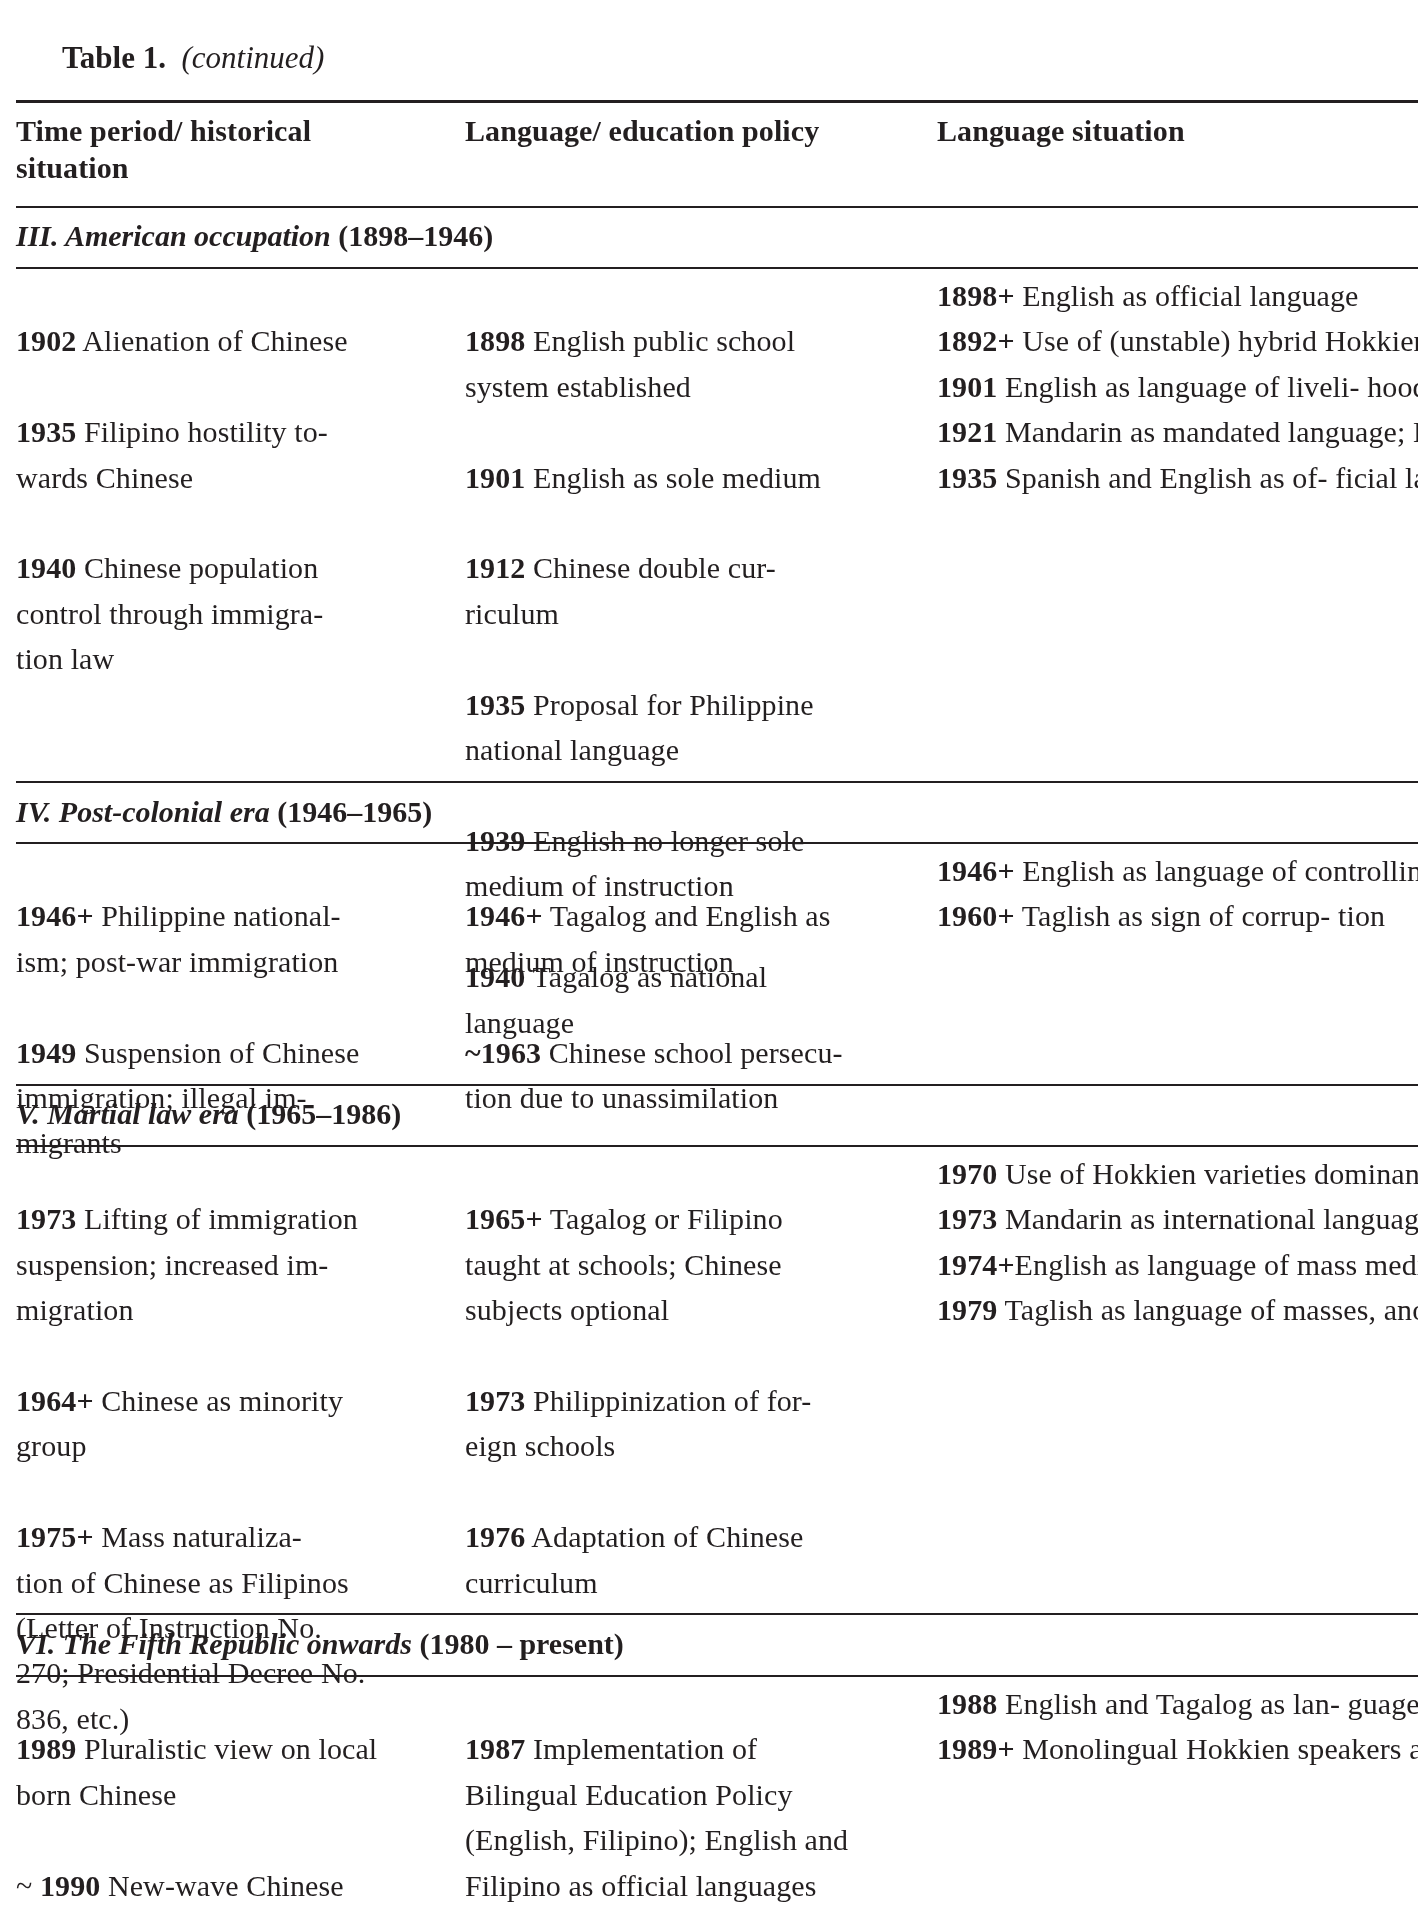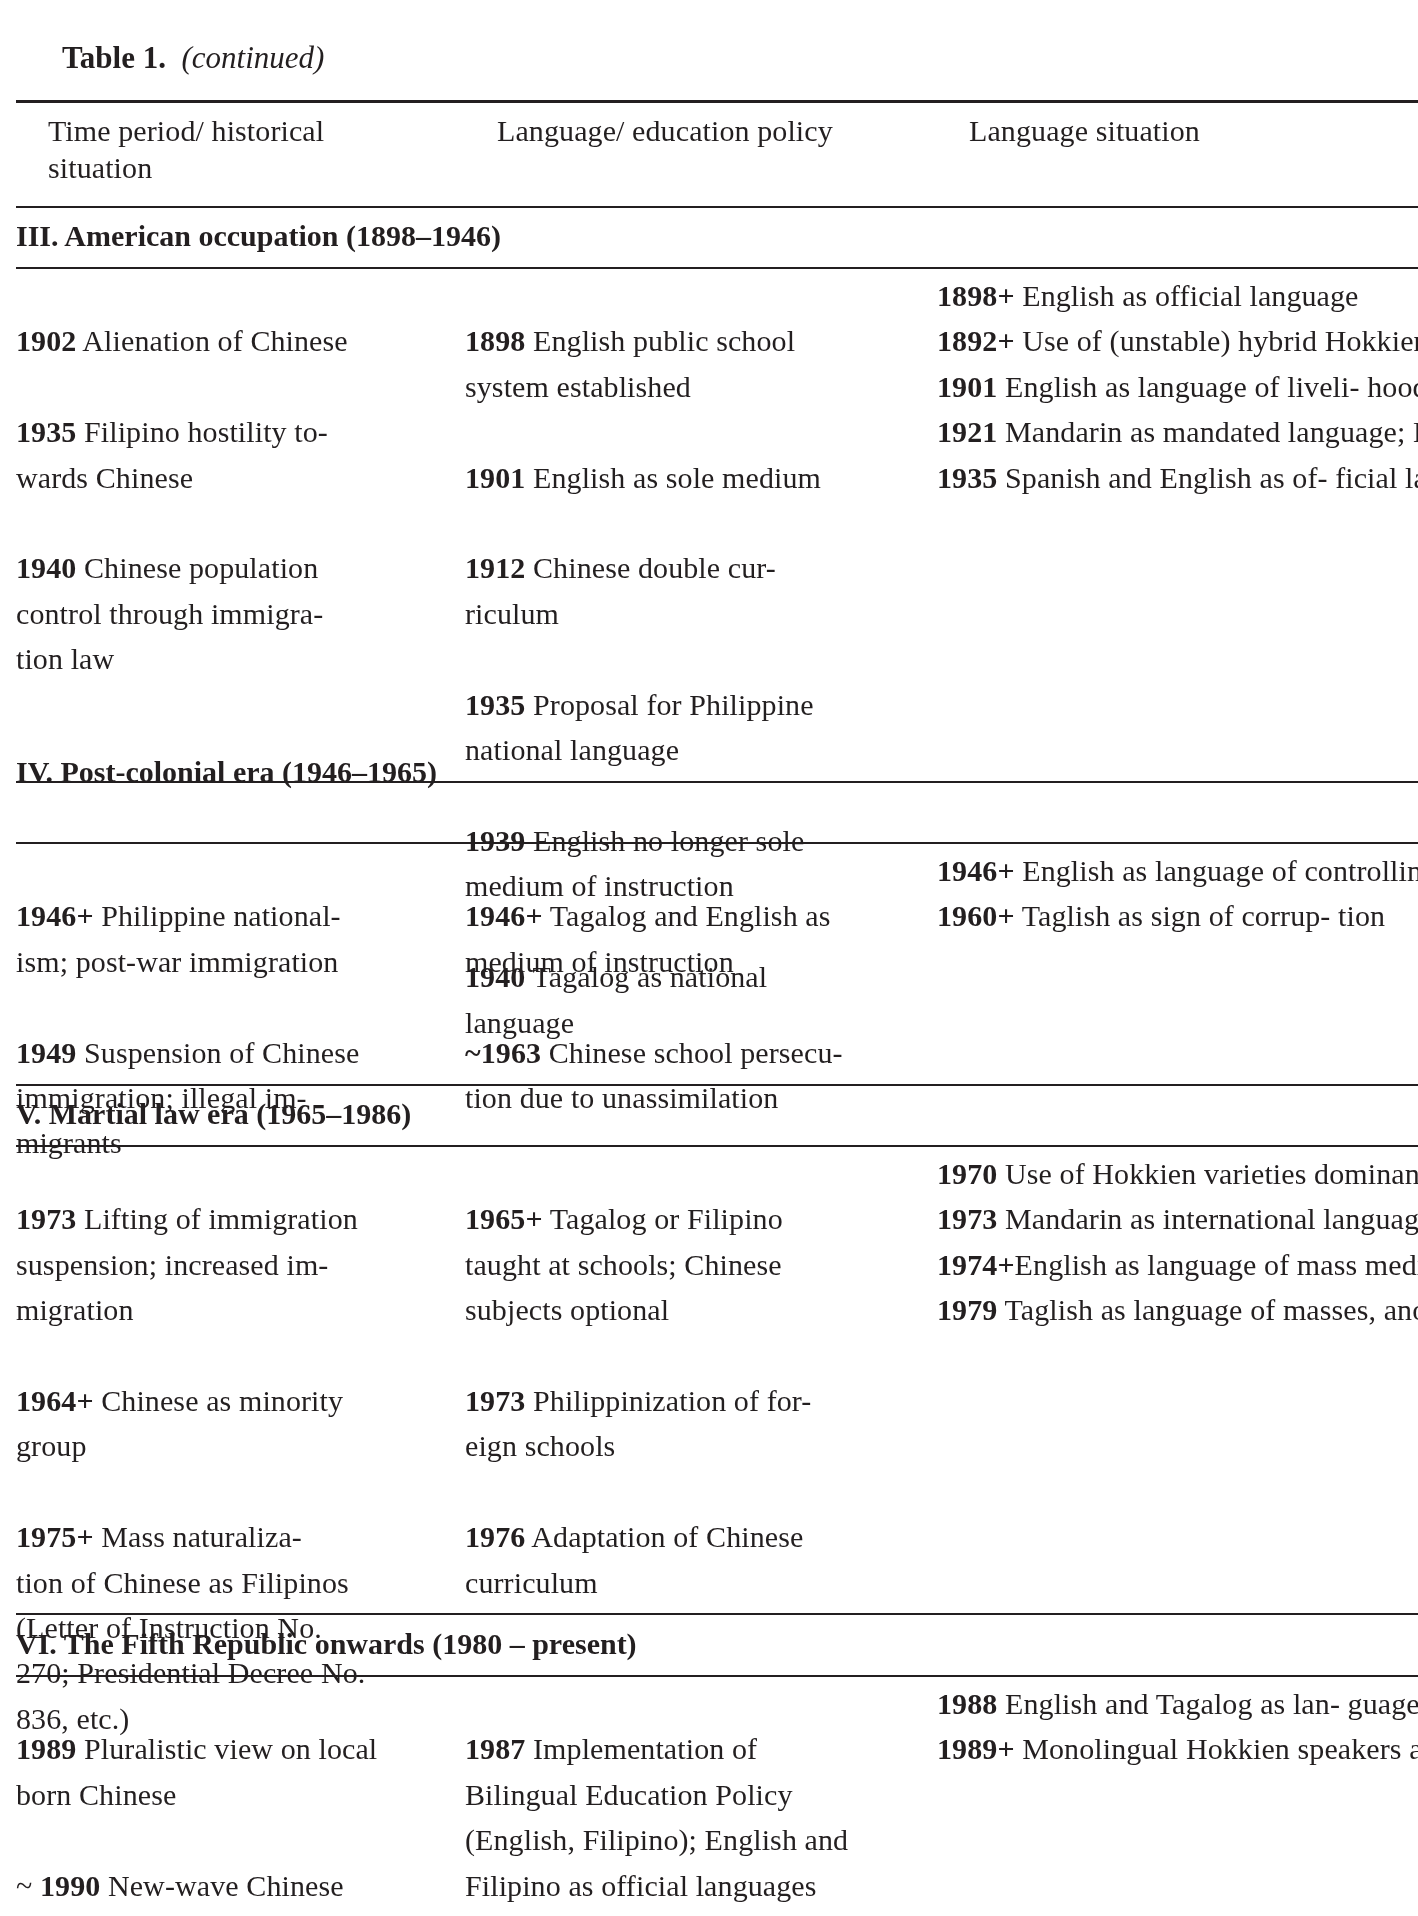--- a/index.html
+++ b/index.html
@@ -18,28 +18,28 @@
   .rule.heavy { height: 3px; }
   .rule.thin { height: 2px; }
   .block { position: absolute; left: 0; width: 1418px; }
   .col {
     position: absolute; font-size: 30px; line-height: 45.4px;
     white-space: pre-line; letter-spacing: 0.1px;
   }
   .c1 { left: 16px; width: 440px; }
   .c2 { left: 465px; width: 460px; }
   .c3 { left: 937px; width: 520px; white-space: nowrap; }
-  .header .col { font-weight: normal; margin-left: 32px; }
+  .header .col { font-weight: bold; }
   .entry { display: block; }
   .entry .yr { font-weight: bold; }
   .section {
     position: absolute; left: 16px; font-size: 30px; line-height: 40px; white-space: nowrap;
     font-weight: bold;
   }
-  .section .sec-name { }
+  .section .sec-name { font-style: italic; }
 </style>
 </head>
 <body>
 
 <div class="caption">
   <b>Table 1.</b>&nbsp;&nbsp;<i>(continued)</i>
 </div>
 
 <div class="rule heavy" style="top:100px;"></div>
 
@@ -87,21 +87,21 @@
     <span class="entry"><span class="yr">1921</span><span> Mandarin as mandated
 language; Hokkien as prominent
 language; possible emergence of
 Philippine Hokkien and PHH</span></span>
     <span class="entry"><span class="yr">1935</span><span> Spanish and English as of-
 ficial languages of Commonwealth</span></span>
   </div>
 </div>
 
 <div class="rule thin" style="top:781px;"></div>
-<div class="section" style="top:752px;">
+<div class="section" style="top:792px;">
   <span class="sec-name">IV. Post-colonial era</span><span> (1946–1965)</span>
 </div>
 <div class="rule thin" style="top:842px;"></div>
 <div class="block" style="top:848px;">
   <div class="col c1">
     <span class="entry"><span class="yr">1946+</span><span> Philippine national-
 ism; post-war immigration</span></span>
     <span class="entry"><span class="yr">1949</span><span> Suspension of Chinese
 immigration; illegal im-
 migrants</span></span>

